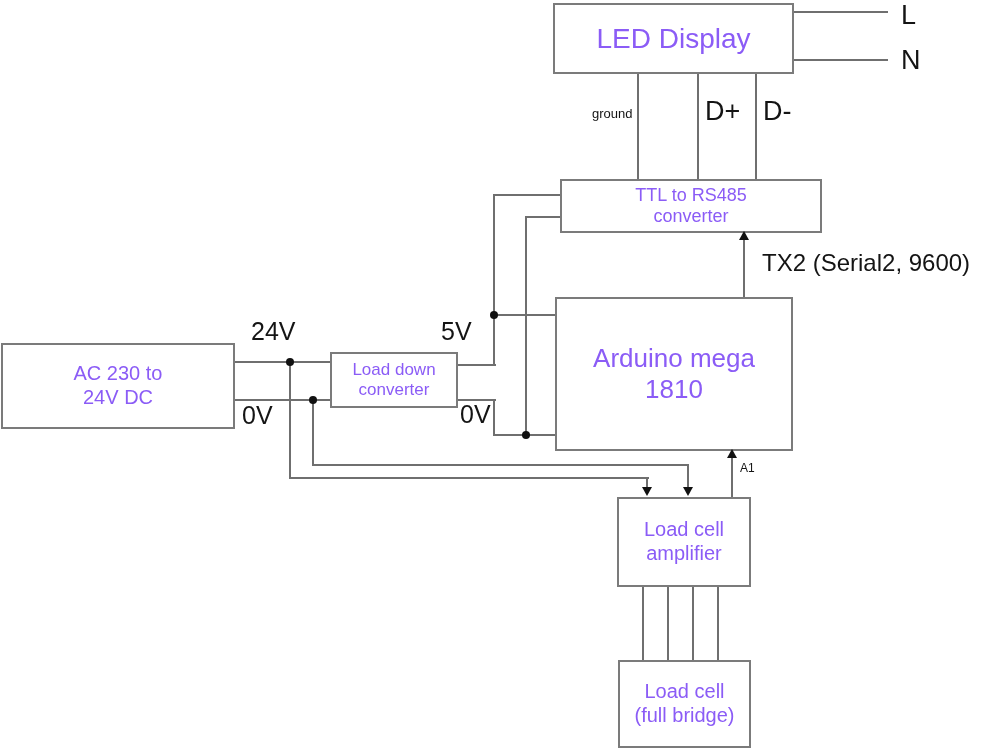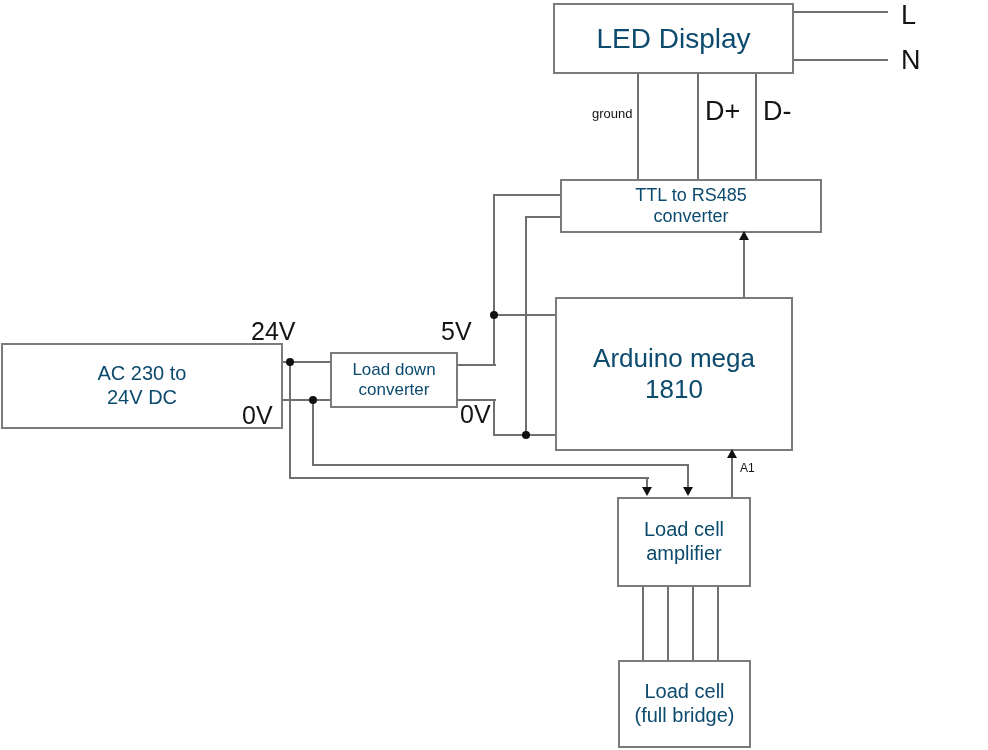--- a/index.html
+++ b/index.html
@@ -17,21 +17,21 @@
     position: absolute;
     border: 2px solid #7b7b7b;
     background: #ffffff;
     display: flex;
     flex-direction: column;
     align-items: center;
     justify-content: center;
     text-align: center;
     z-index: 2;
     line-height: 1.18;
-    color: #0c4a6e;
+    color: #8b5cf6;
   }
   .wire { position: absolute; background: #6f6f6f; z-index: 1; }
   .wire.h { height: 2px; }
   .wire.v { width: 2px; }
   .dot {
     position: absolute;
     width: 8px; height: 8px;
     border-radius: 50%;
     background: #111111;
     z-index: 3;
@@ -51,21 +51,21 @@
     position: absolute;
     white-space: nowrap;
     line-height: 1.05;
     z-index: 4;
     color: #141414;
   }
   
   .b-led      { left: 553px; top: 3px;   width: 241px; height: 71px;  font-size: 28px; }
   .b-ttl      { left: 560px; top: 179px; width: 262px; height: 54px;  font-size: 18px; }
   .b-arduino  { left: 555px; top: 297px; width: 238px; height: 154px; font-size: 26px; }
-  .b-ac       { left: 1px;   top: 343px; width: 282px; height: 86px;  font-size: 20px; }
+  .b-ac       { left: 1px;   top: 343px; width: 234px; height: 86px;  font-size: 20px; }
   .b-stepdown { left: 330px; top: 352px; width: 128px; height: 56px;  font-size: 17px; }
   .b-lcamp    { left: 617px; top: 497px; width: 134px; height: 90px;  font-size: 20px; }
   .b-lcell    { left: 618px; top: 660px; width: 133px; height: 88px;  font-size: 20px; }
   
   .l-line-l   { left: 901px; top: 1px;   font-size: 27px; }
   .l-line-n   { left: 901px; top: 46px;  font-size: 27px; }
   .l-ground   { left: 592px; top: 107px; font-size: 13px; }
   .l-dplus    { left: 705px; top: 97px;  font-size: 27px; }
   .l-dminus   { left: 763px; top: 97px;  font-size: 27px; }
   .l-tx2      { left: 762px; top: 250px; font-size: 24px; }
@@ -159,19 +159,20 @@
   <div class="box b-lcell">
     <span>Load cell</span>
     <span>(full bridge)</span>
   </div>
 
   <span class="lbl l-line-l">L</span>
   <span class="lbl l-line-n">N</span>
   <span class="lbl l-ground">ground</span>
   <span class="lbl l-dplus">D+</span>
   <span class="lbl l-dminus">D-</span>
+  <span class="lbl l-tx2">TX2 (Serial2, 9600)</span>
   <span class="lbl l-24v">24V</span>
   <span class="lbl l-0v-left">0V</span>
   <span class="lbl l-5v">5V</span>
   <span class="lbl l-0v-right">0V</span>
   <span class="lbl l-a1">A1</span>
 
 </div>
 
 </body></html>

